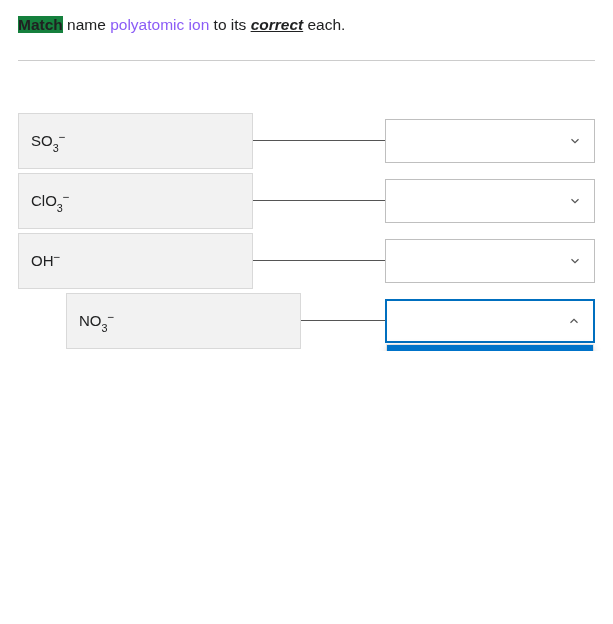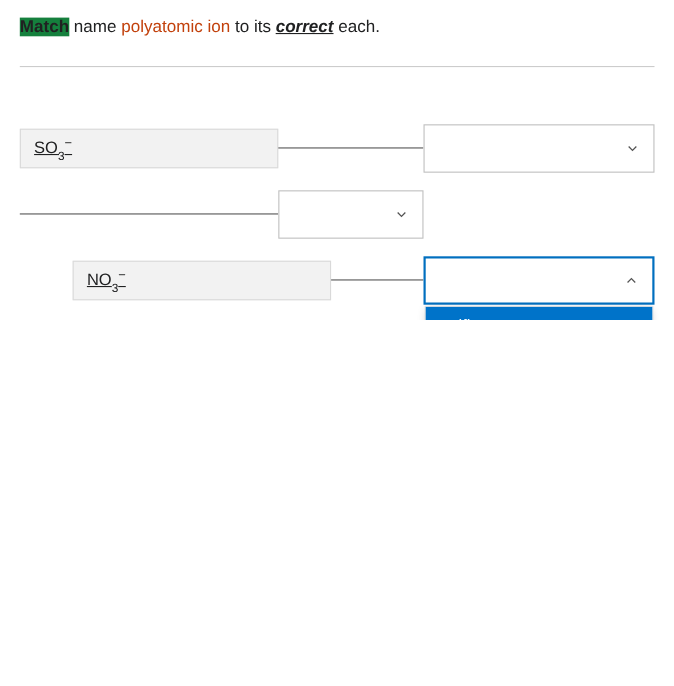--- a/index.html
+++ b/index.html
@@ -6,44 +6,43 @@
   body {
     font-family: "Segoe UI", "Helvetica Neue", Arial, sans-serif;
     font-size: 15px;
     color: #202122;
     padding: 14px 18px;
     width: 613px;
     background: #fff;
   }
   .prompt { font-size: 15.5px; line-height: 1.4; }
   .hl { background: #15803d; font-weight: 600; }
-  .link { color: #c2410c; }
+  .link { color: #8b5cf6; }
   .correct { font-style: italic; font-weight: 700; text-decoration: underline; text-align: center; }
   hr.divider {
     border: none;
     border-top: 1px solid #ccc;
     margin: 24px 0 52px 0;
   }
   .rows { display: flex; flex-direction: column; gap: 16px; }
   .row {
     display: grid;
     grid-template-columns: 235px 1fr 210px;
     align-items: center;
     height: 44px;
   }
   .ion-box {
     border: 1px solid #d9d9d9;
     background: #f2f2f2;
-    height: 36px;
+    height: 56px;
     display: flex;
     align-items: center;
     padding: 0 12px;
     font-size: 15px;
     color: #202122;
-    text-decoration: underline;
   }
   .sub { font-size: 0.72em; vertical-align: sub; position: relative; top: 0.15em; }
   .sup { font-size: 0.78em; vertical-align: super; position: relative; top: 0.05em; }
   .connector {
     border-bottom: 1.5px solid #555;
     height: 0;
     margin: 0;
   }
   .select-box {
     border: 1px solid #bfbfbf;
@@ -105,22 +104,43 @@
     <div class="select-box">
       <span></span>
       <span class="chev">
         <svg viewBox="0 0 24 24" fill="none" stroke="#555" stroke-width="2">
             <polyline points="6 9 12 15 18 9"></polyline>
           </svg>
       </span>
     </div>
   </div>
 
+  <div class="row">
+    <div class="ion-box">
+      <span>
+        <span>ClO</span><span class="sub">3</span><span class="sup">−</span>
+      </span>
+    </div>
+    <div class="connector"></div>
+    <div class="select-box">
+      <span></span>
+      <span class="chev">
+        <svg viewBox="0 0 24 24" fill="none" stroke="#555" stroke-width="2">
+            <polyline points="6 9 12 15 18 9"></polyline>
+          </svg>
+      </span>
+    </div>
+  </div>
 
   <div class="row">
+    <div class="ion-box">
+      <span>
+        <span>OH</span><span class="sub"></span><span class="sup">−</span>
+      </span>
+    </div>
     <div class="connector"></div>
     <div class="select-box">
       <span></span>
       <span class="chev">
         <svg viewBox="0 0 24 24" fill="none" stroke="#555" stroke-width="2">
             <polyline points="6 9 12 15 18 9"></polyline>
           </svg>
       </span>
     </div>
   </div>

